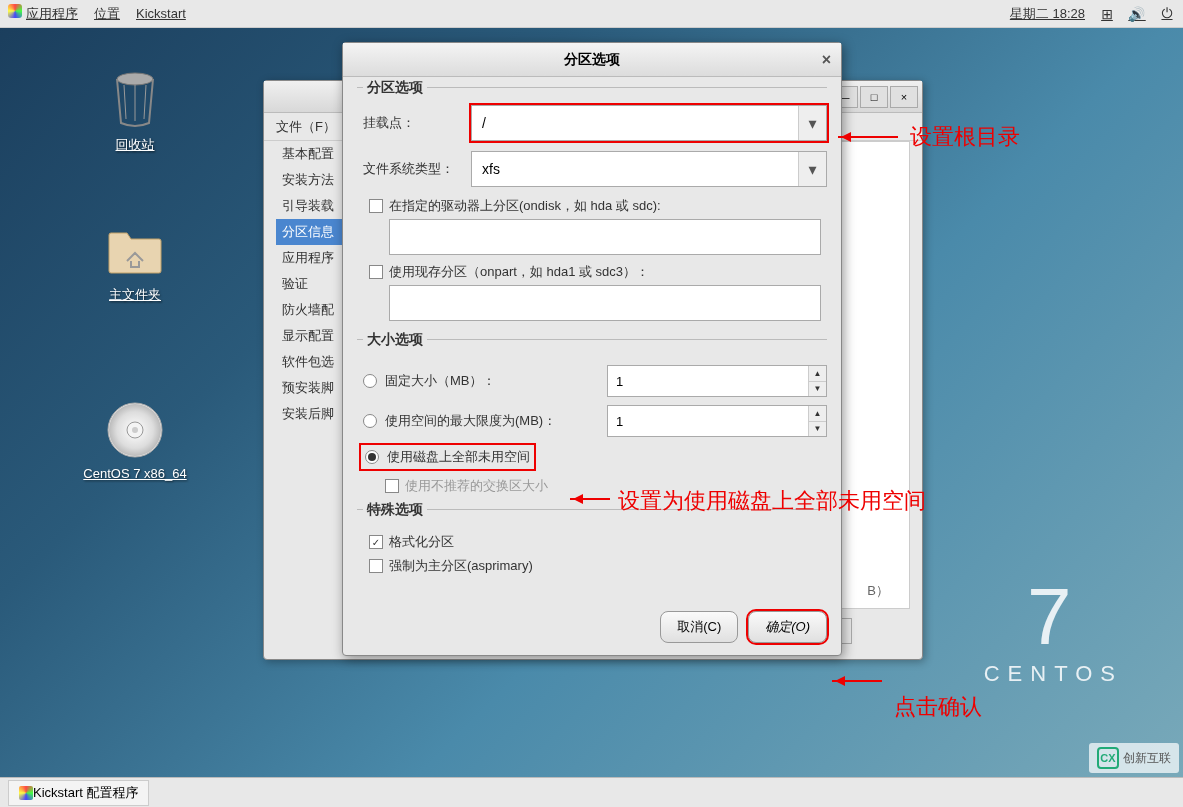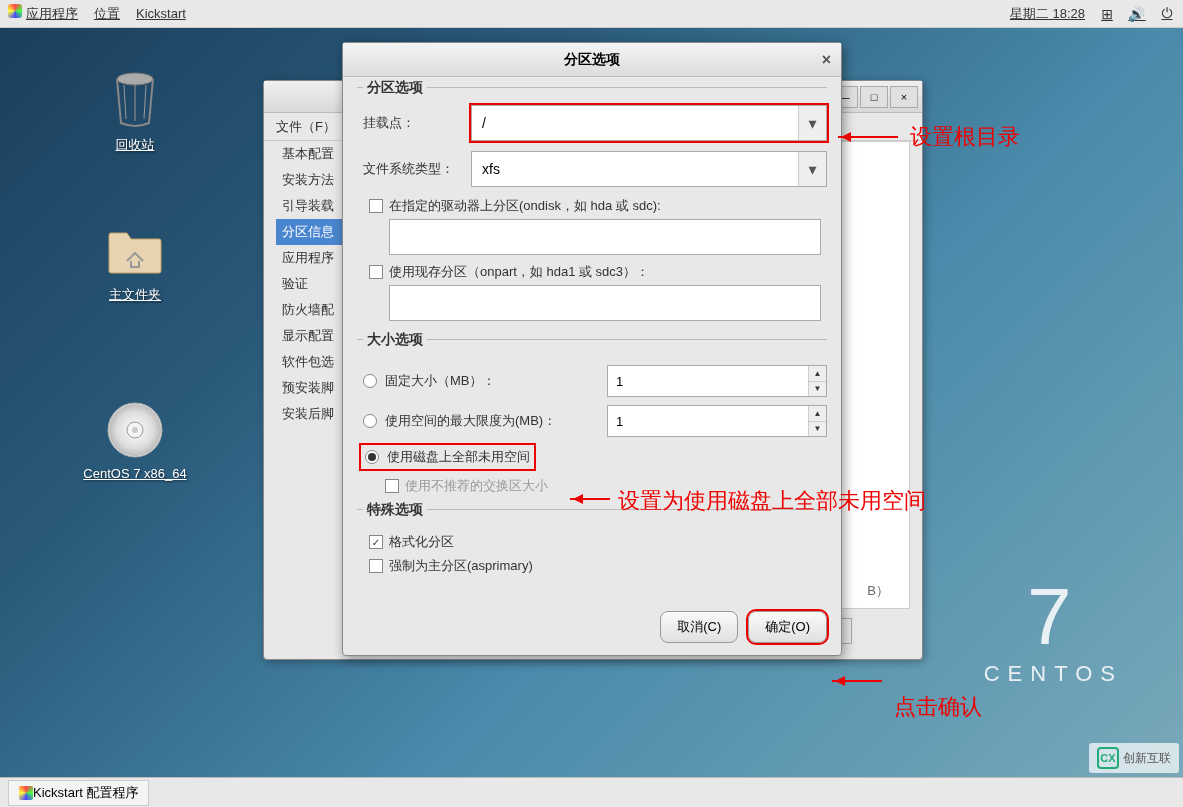--- a/index.html
+++ b/index.html
@@ -53,21 +53,21 @@
 .radio.selected::after { content: ""; width: 8px; height: 8px; background: #333; border-radius: 50%; }
 .radio-row.red-box { outline: 2px solid #e00; padding: 3px 4px; margin-left: -2px; width: fit-content; }
 .spin { display: flex; width: 220px; height: 32px; border: 1px solid #aaa; background: #fff; margin-left: auto; }
 .spin input { flex: 1; border: none; padding: 0 8px; font-size: 13px; background: transparent; }
 .spin .spinbtns { width: 18px; display: flex; flex-direction: column; border-left: 1px solid #ccc; }
 .spin .sb { flex: 1; display: flex; align-items: center; justify-content: center; font-size: 8px; background: #eee; cursor: pointer; }
 .spin .sb:first-child { border-bottom: 1px solid #ccc; }
 .disabled { color: #999; }
 .dialog-buttons { display: flex; justify-content: flex-end; gap: 10px; padding: 8px 14px 12px 0; }
 .btn { padding: 6px 16px; border: 1px solid #999; background: linear-gradient(#fafafa, #e0e0e0); font-size: 13px; cursor: pointer; border-radius: 8px; }
-.btn.red-box { outline: 2px solid #e00; }
+.btn.red-box { outline: 2px solid #e00; font-style: italic; }
 
 
 .anno { position: absolute; font-family: "STKaiti", "KaiTi", serif; font-size: 22px; color: #e00; white-space: nowrap; }
 .arrow-anno { position: absolute; width: 60px; height: 2px; background: #e00; }
 .arrow-anno::before { content: ""; position: absolute; left: -2px; top: -4px; border: 5px solid transparent; border-right: 10px solid #e00; }
 
 
 .centos-brand { position: absolute; right: 60px; bottom: 120px; color: #e8f0f4; text-align: center; letter-spacing: 8px; }
 .centos-brand .seven { font-size: 80px; font-weight: 300; line-height: 1; }
 .centos-brand .name { font-size: 22px; font-weight: 300; margin-top: 4px; }

